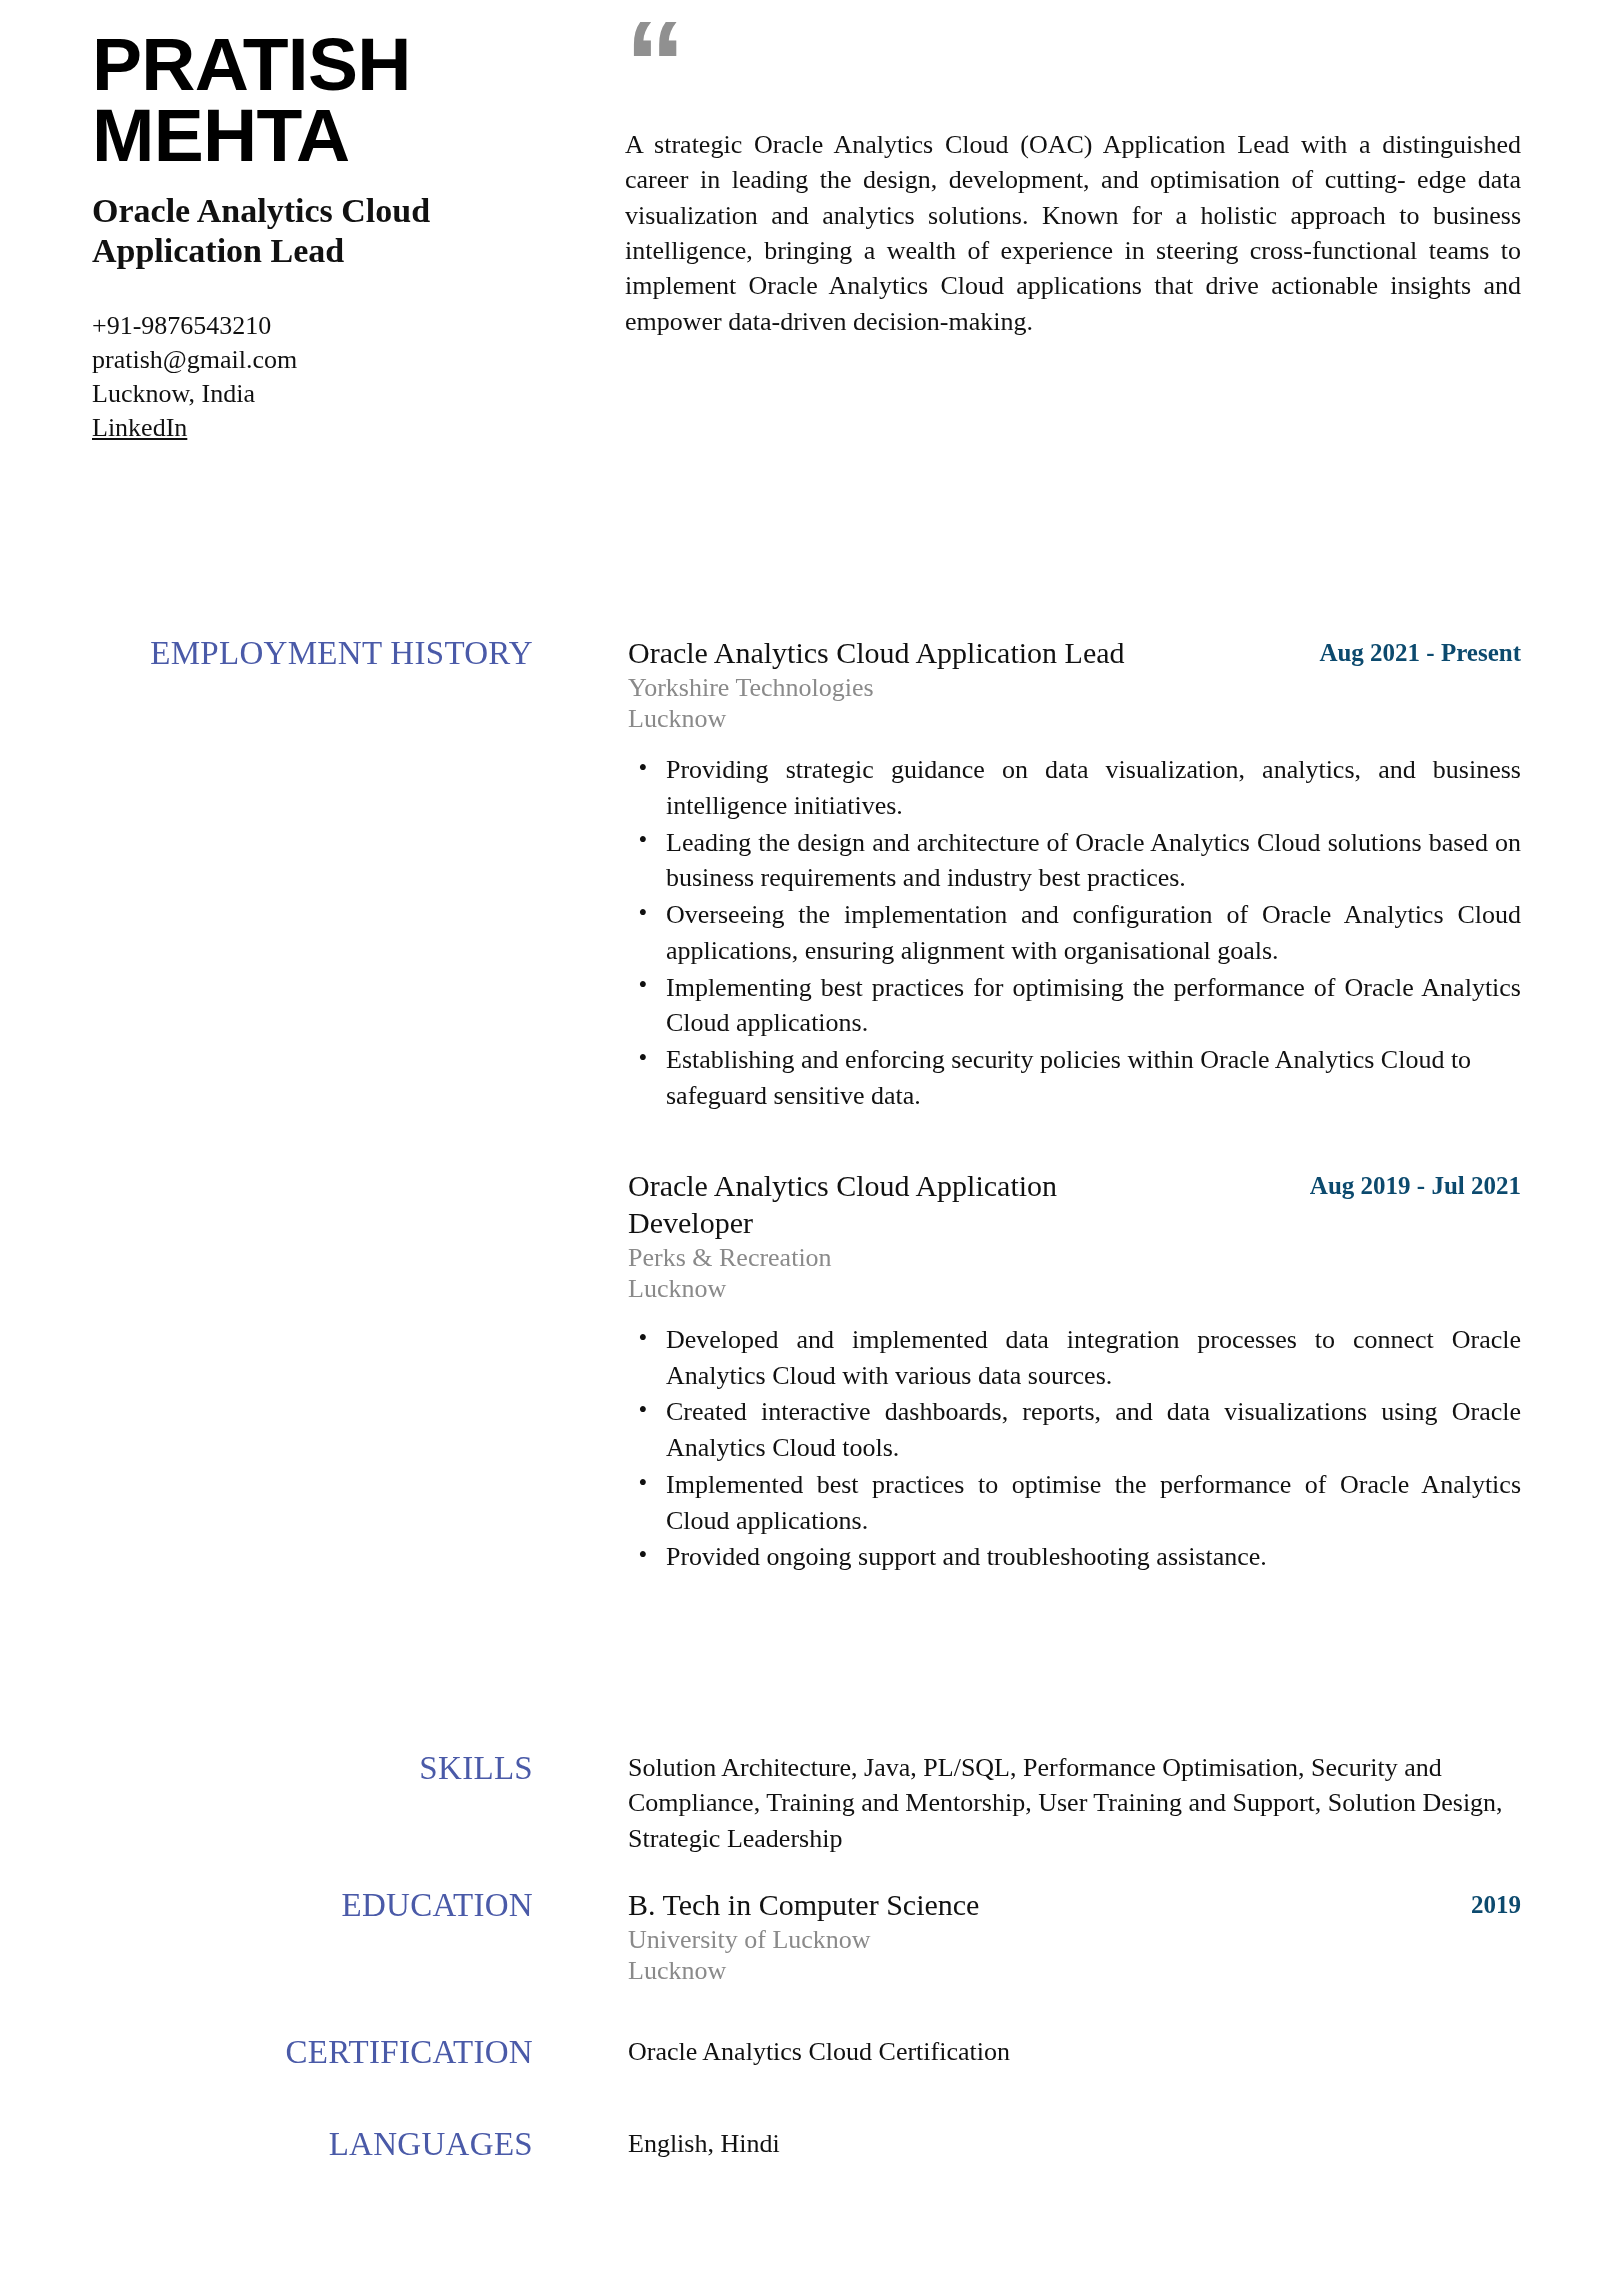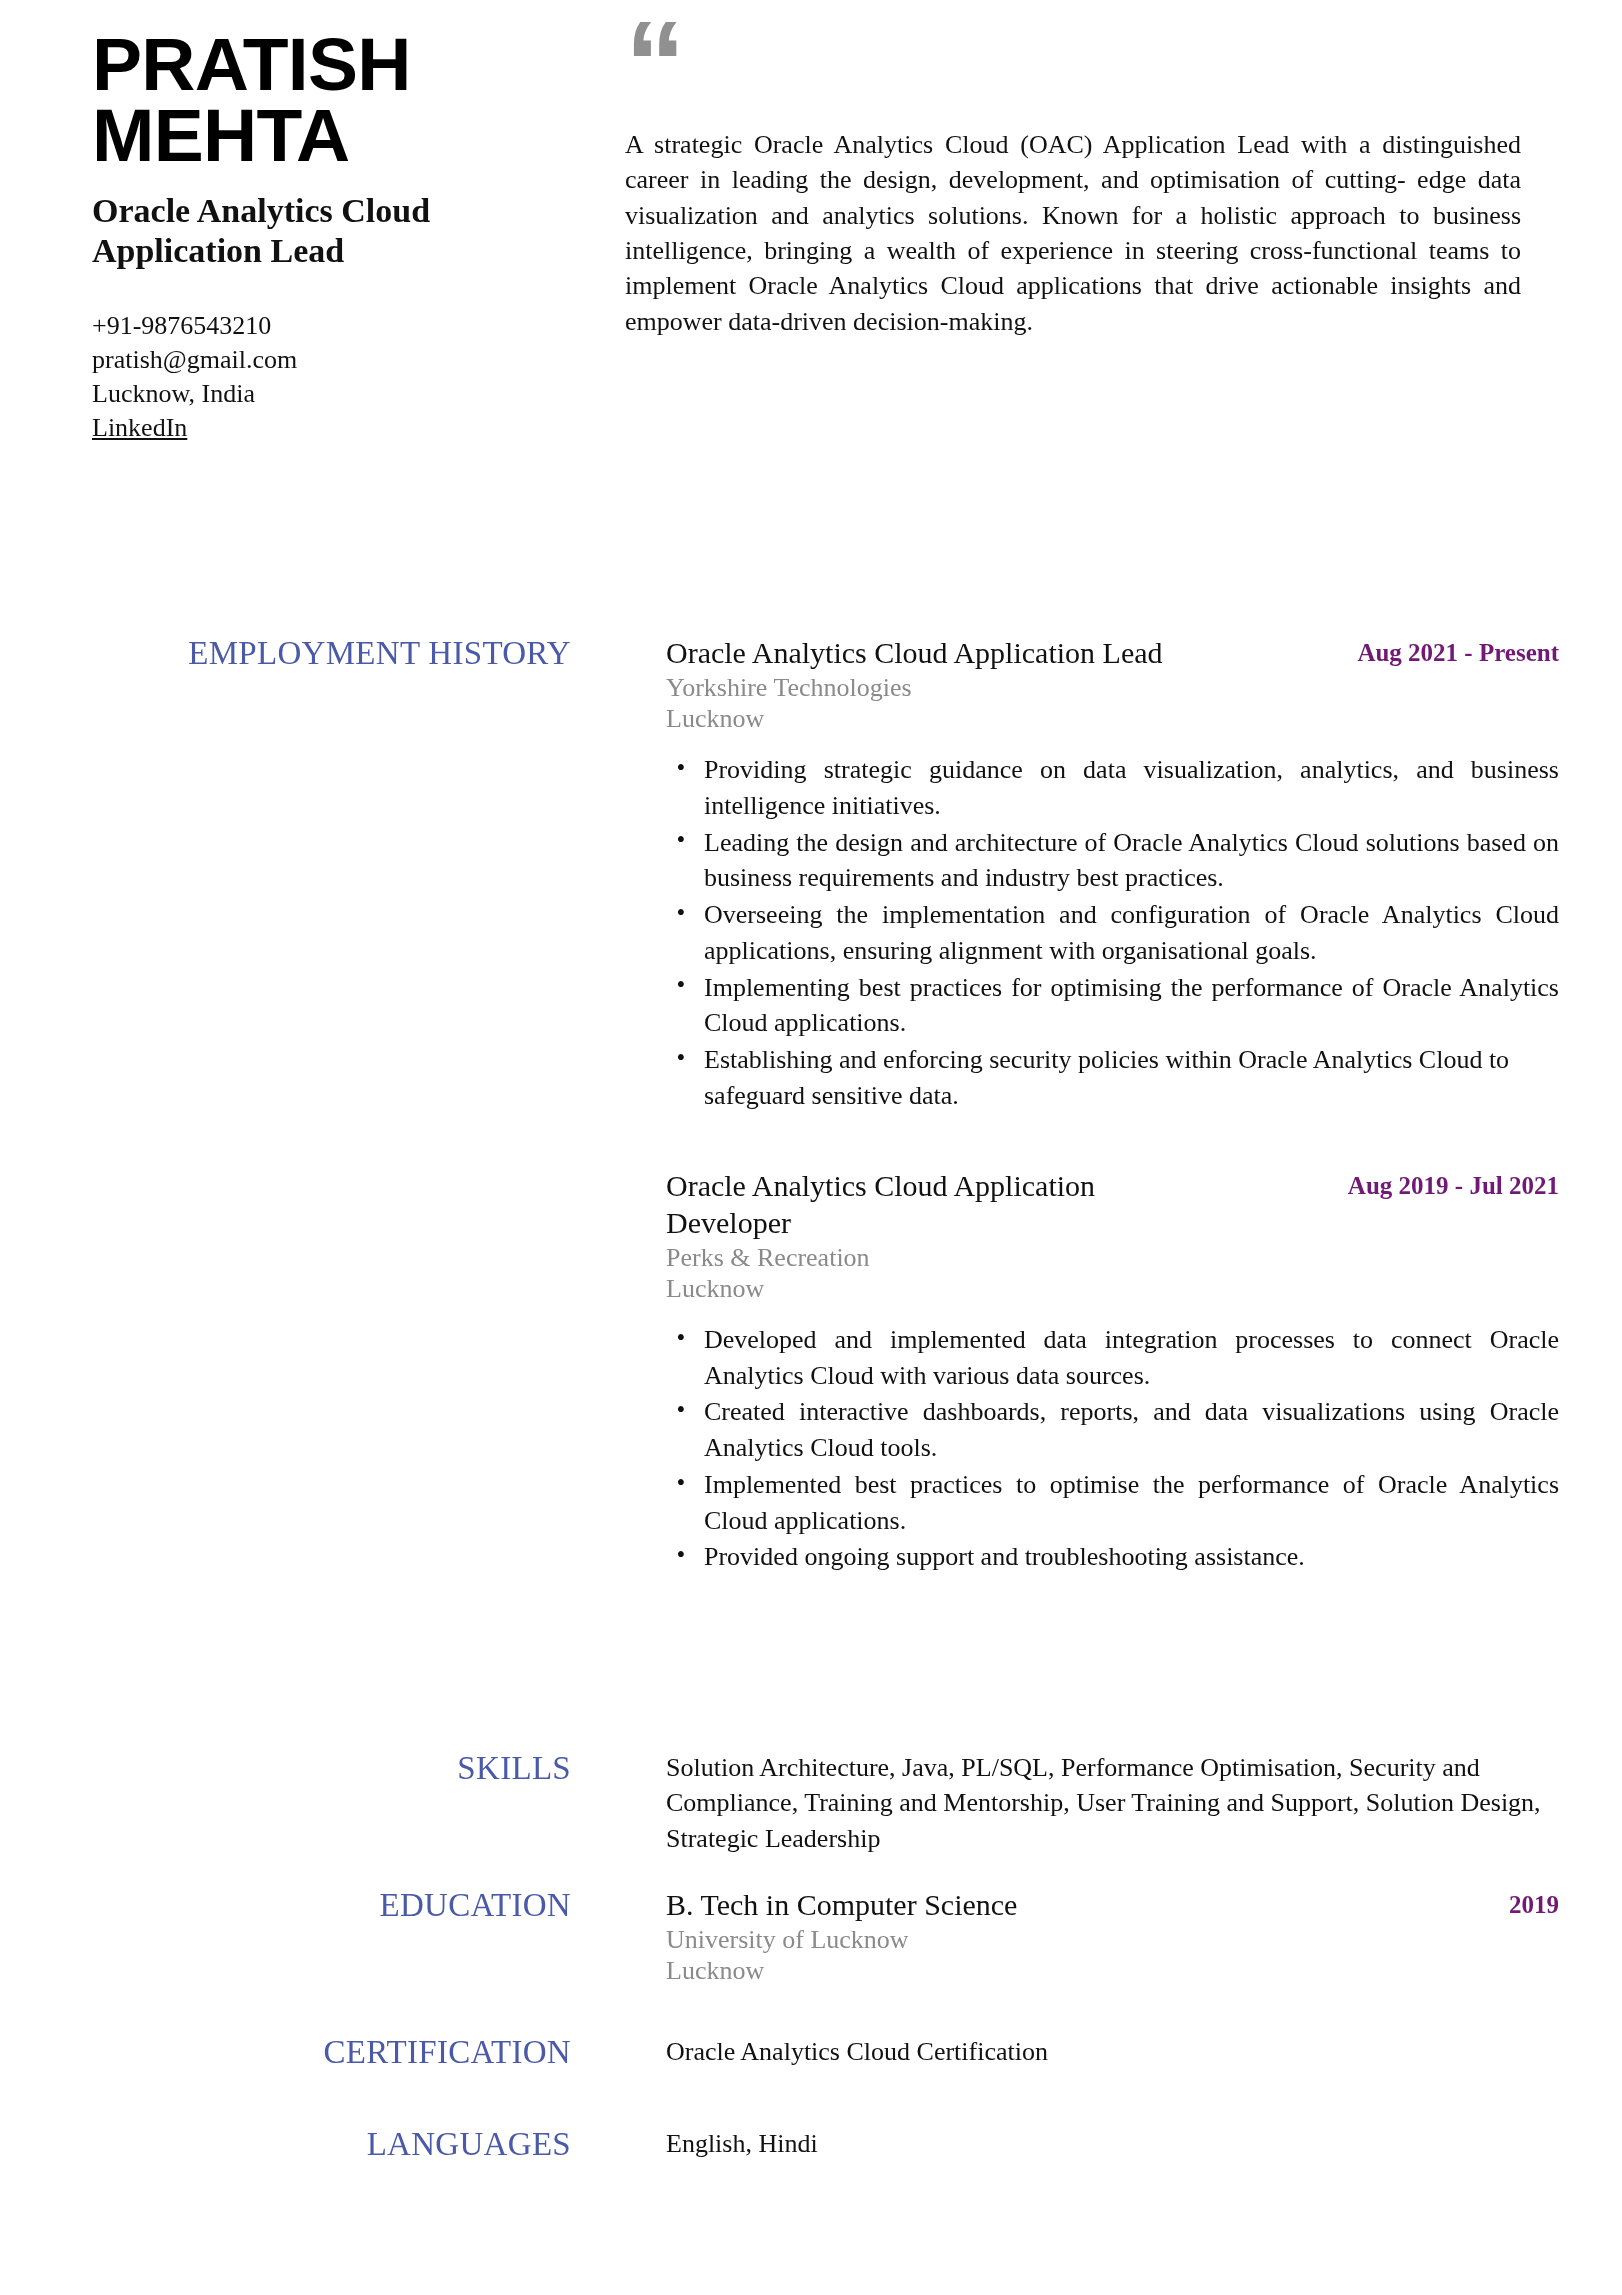--- a/index.html
+++ b/index.html
@@ -97,21 +97,20 @@
     text-align: justify;
     color: #111111;
   }
 
   
   .section {
     position: absolute;
     left: 0;
     width: 1320px;
     display: flex;
-    padding-left: 38px;
   }
   .sec-label {
     width: 546px;
     padding-right: 13px;
     box-sizing: border-box;
     text-align: right;
     font-size: 33px;
     line-height: 1.12;
     letter-spacing: 0.3px;
     color: #4a5aa8;
@@ -133,21 +132,21 @@
   }
   .entry-title {
     font-size: 30px;
     line-height: 1.22;
     color: #111111;
     max-width: 589px;
   }
   .entry-date {
     font-size: 25px;
     font-weight: 700;
-    color: #701a75;
+    color: #0c4a6e;
     white-space: nowrap;
     padding-top: 3.9px;
     text-align: right;
   }
   .entry-org, .entry-loc {
     font-size: 26px;
     line-height: 1.22;
     color: #8a8a8a;
   }
 

